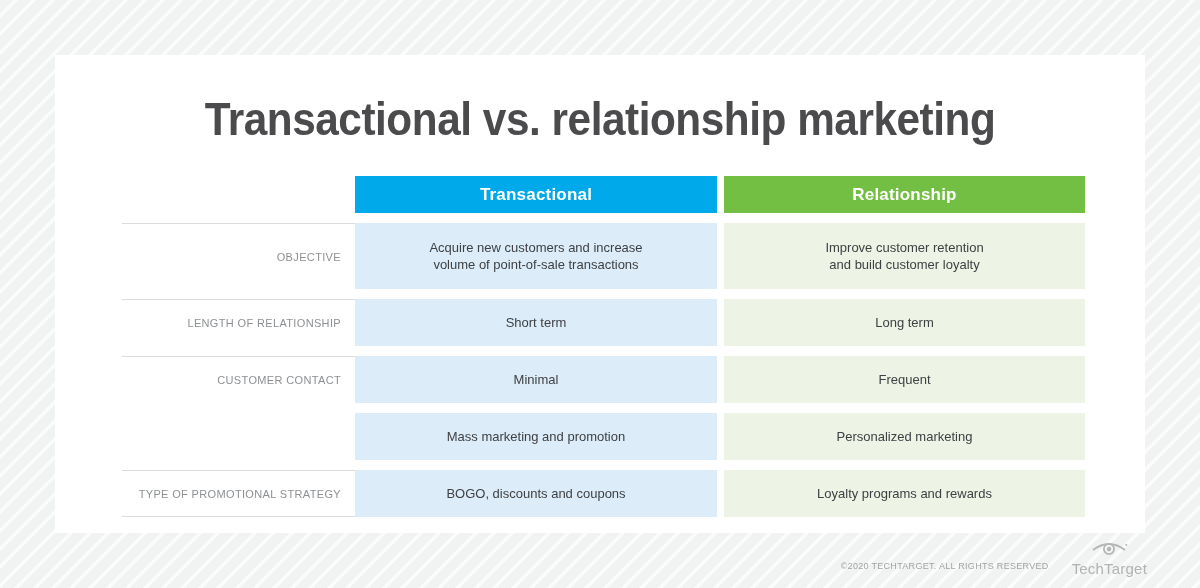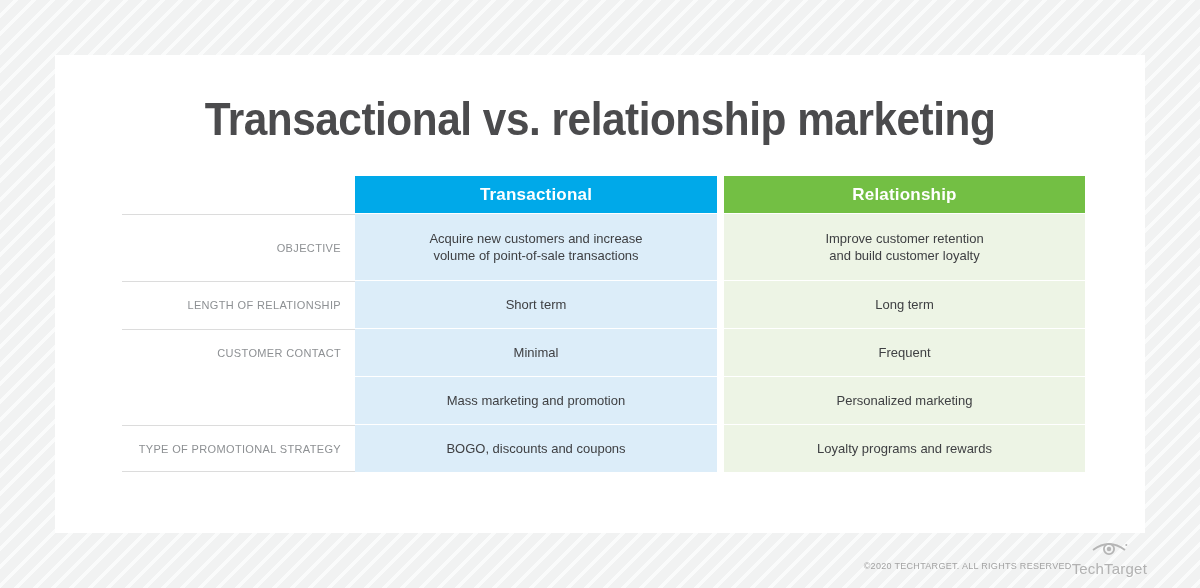--- a/index.html
+++ b/index.html
@@ -24,21 +24,21 @@
     color:#4b4b4d;
     letter-spacing:-0.5px;
     transform:scaleX(0.92);
   }
   .table{
     position:absolute; left:67px; top:121px;
     width:963px;
     display:grid;
     grid-template-columns:233px 362px 7px 361px;
     grid-template-rows:37px 66px 47px 47px 47px 47px;
-    row-gap:1px;
+    row-gap:10px;
   }
   .cell{
     display:flex; align-items:center; justify-content:center;
     text-align:center;
   }
   .head{
     color:#ffffff; font-weight:bold; font-size:17px;
     letter-spacing:0.2px;
   }
   .h-t{ grid-column:2; background:#00a9e9; }
@@ -52,21 +52,21 @@
   }
   .lab-last{ border-bottom:1px solid #dcdcdc; }
   .t{ grid-column:2; background:#dcedf9; }
   .r{ grid-column:4; background:#edf4e5; }
   .t,.r{
     font-size:13px; color:#3f4043; line-height:1.32;
     white-space:pre-line;
   }
   .footer{
     position:absolute; right:53px; top:537px;
-    display:flex; align-items:flex-end; gap:0;
+    display:flex; align-items:flex-end; gap:23px;
   }
   .copy{
     font-size:9px; color:#a3a3a3; letter-spacing:0.3px;
     margin-bottom:5px; white-space:nowrap;
   }
   .logo{ display:flex; flex-direction:column; align-items:center; }
   .wordmark{
     font-size:15px; color:#b2b2b2; line-height:1; margin-top:1px;
     letter-spacing:0.2px;
   }

